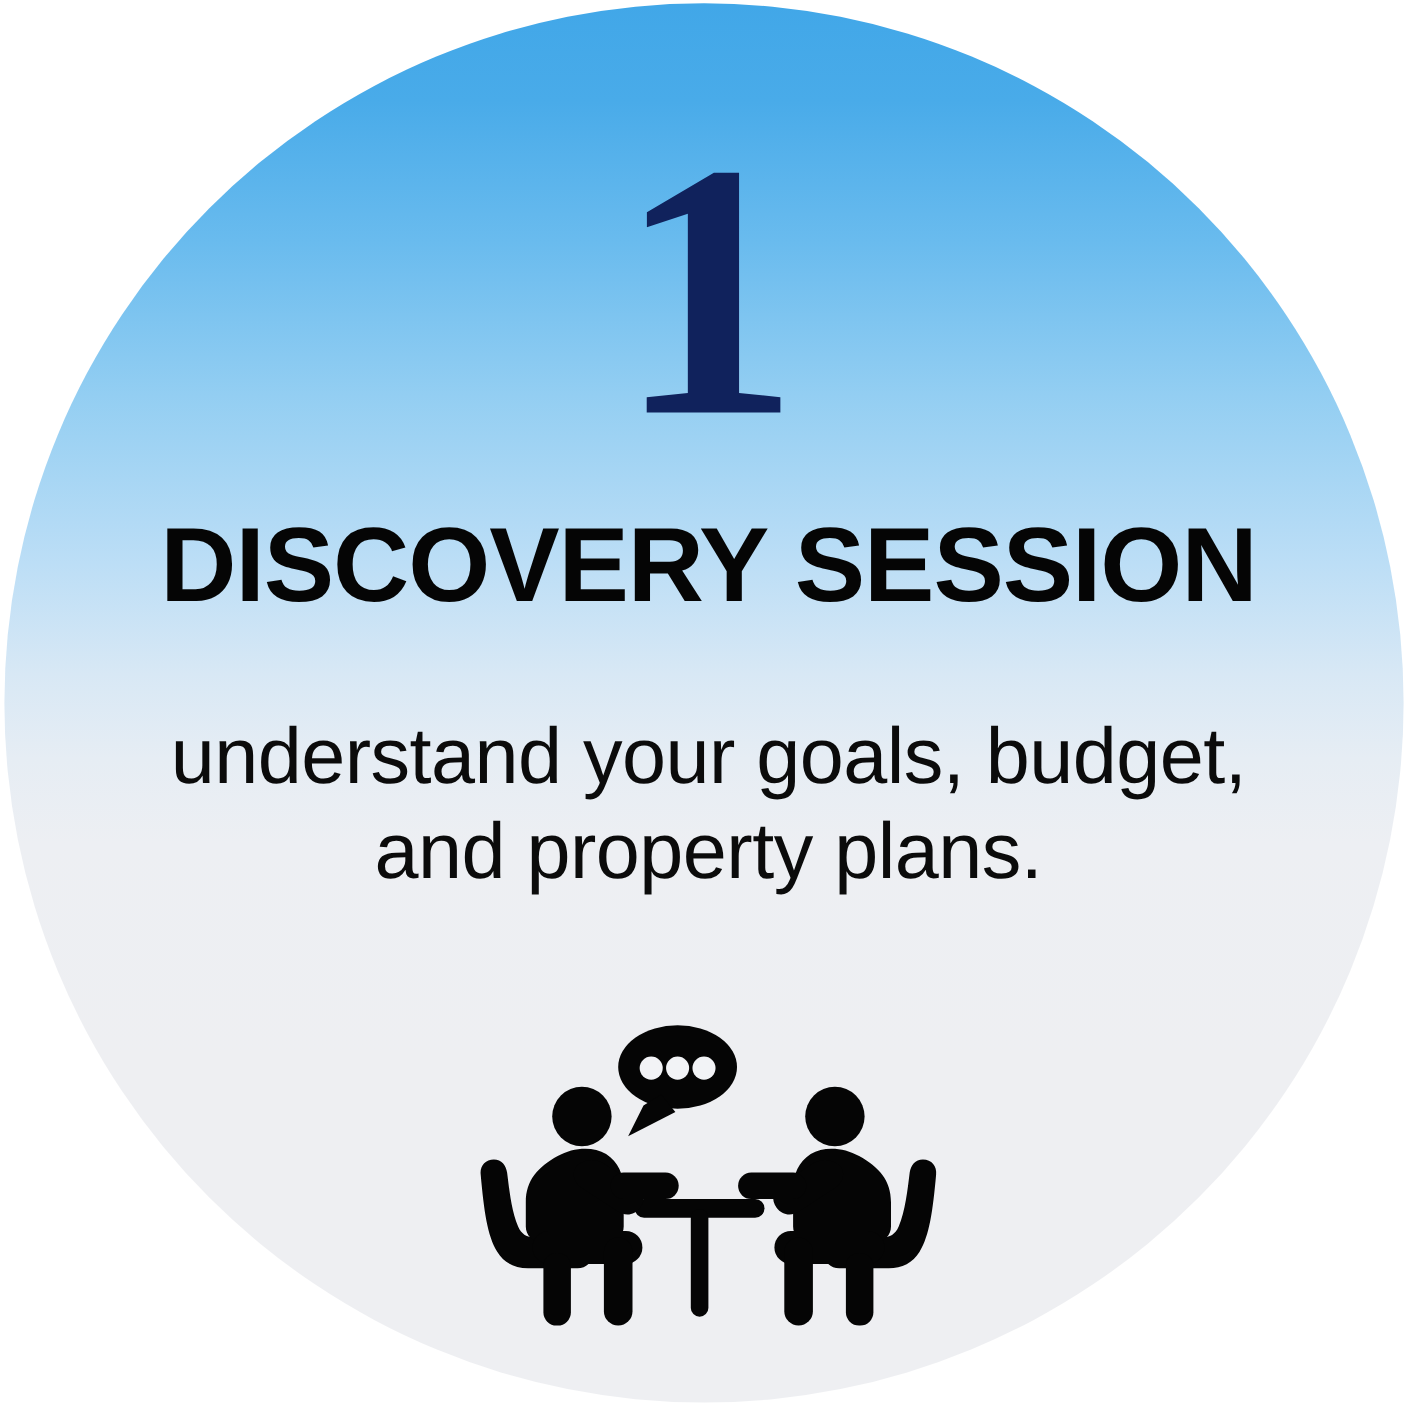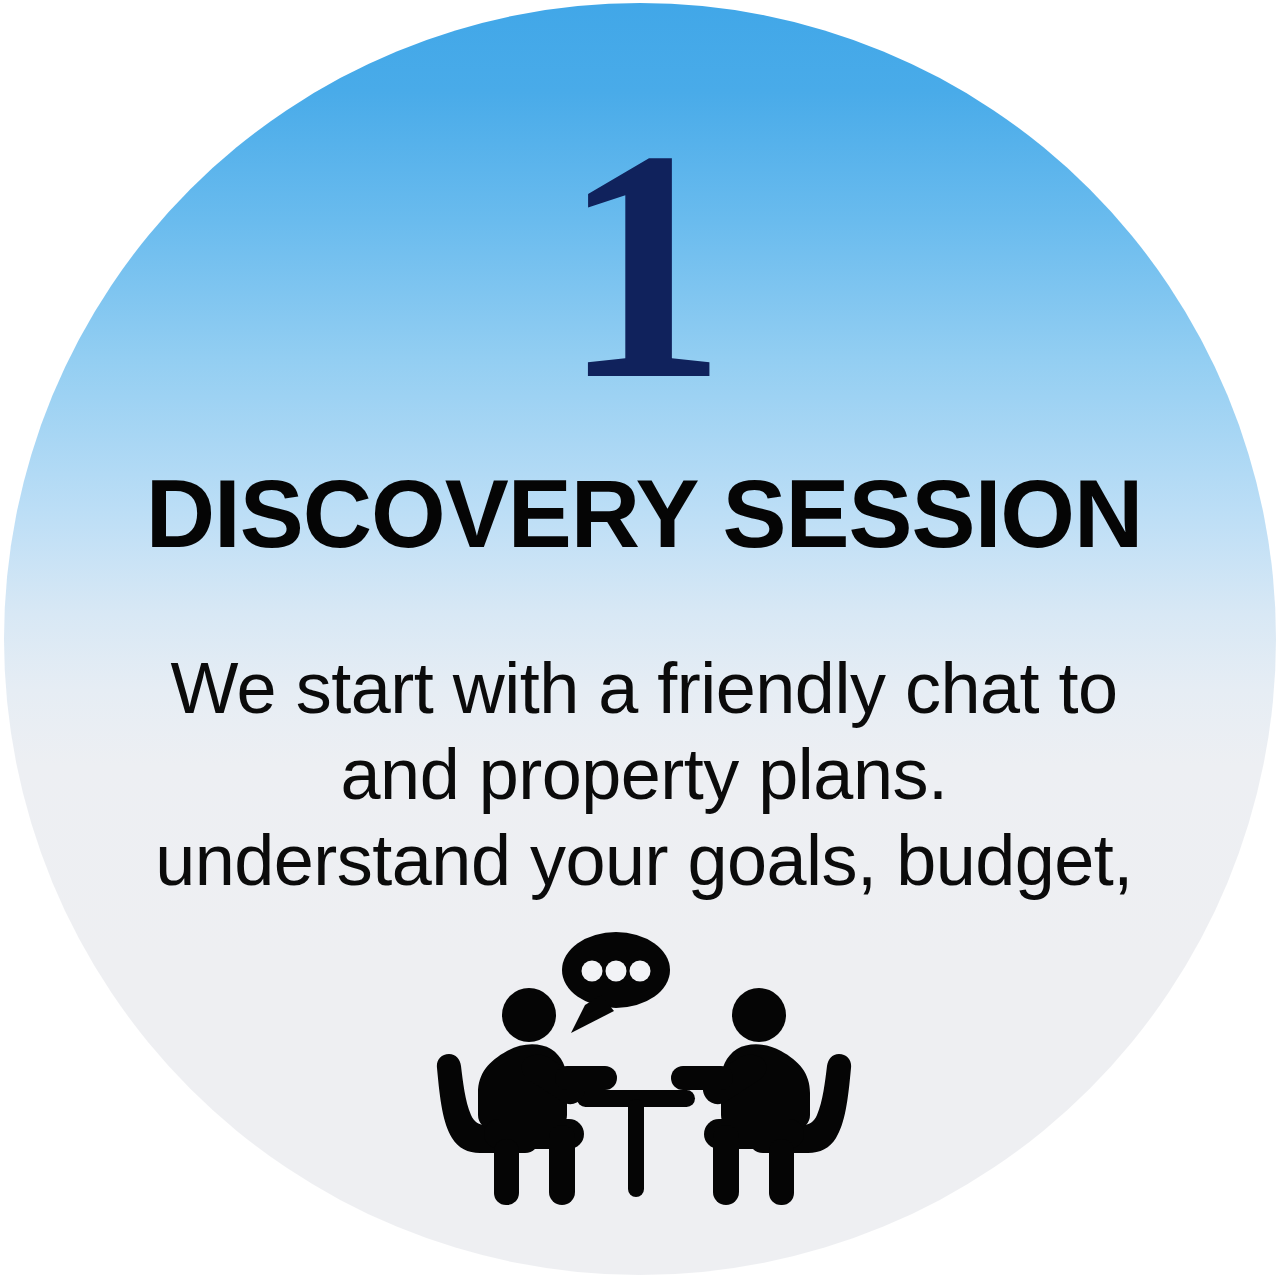--- a/index.html
+++ b/index.html
@@ -113,23 +113,22 @@
 <div class="stage">
 
   <div class="badge-circle">
     <div class="content">
 
       <div class="step-number">1</div>
 
       <div class="title">DISCOVERY SESSION</div>
 
       <div class="body-copy">
-        <span class="line">We start with a friendly chat to</span>
+        <span class="line">understand your goals, budget,</span>
         <span class="line">and property plans.</span>
-        <span class="line">understand your goals, budget,</span>
       </div>
 
       <div class="icon-wrap">
         <svg viewBox="0 0 430 290" xmlns="http://www.w3.org/2000/svg" aria-hidden="true">
           <g fill="#050505">
 
             <g>
               <ellipse cx="187" cy="45" rx="54" ry="38"></ellipse>
               <path d="M172 70 L185 86 L142 108 L156 80 Z"></path>
               <circle cx="163" cy="46" r="10.5" fill="#f2f3f6"></circle>

